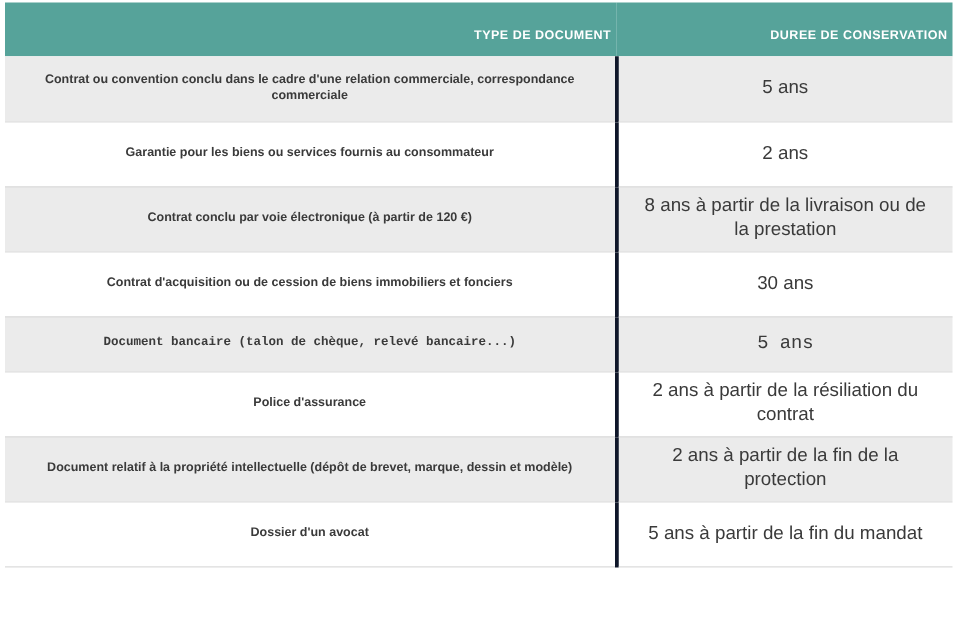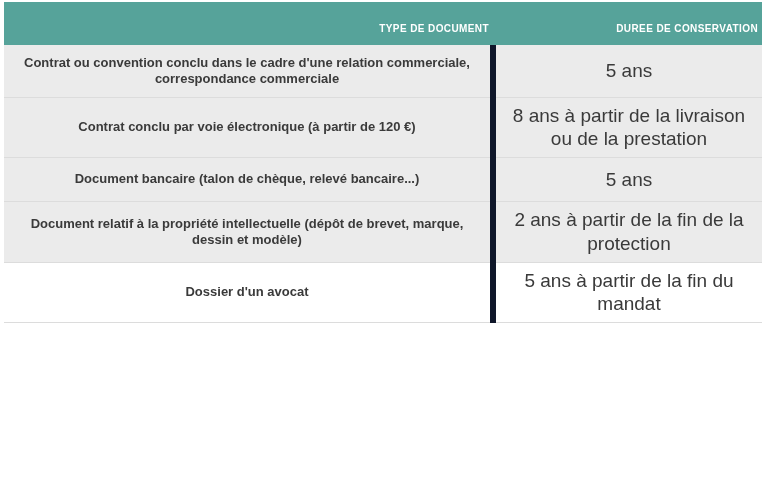--- a/index.html
+++ b/index.html
@@ -46,34 +46,34 @@
 
   tbody td {
     text-align: center;
     vertical-align: middle;
     color: #3a3a3a;
     border-bottom: 1px solid #dcdcdc;
     padding: 6px 8px;
     line-height: 1.25;
   }
   tbody td.cell-type {
-    font-size: 13px;
+    font-size: 10px;
     font-weight: bold;
-    border-right: 6px solid #0f172a;
+    border-right: 3px solid #0f172a;
     padding-left: 14px;
     padding-right: 14px;
   }
   tbody td.cell-duration {
-    font-size: 19px;
+    font-size: 15px;
     font-weight: normal;
     padding-left: 16px;
     padding-right: 16px;
   }
   tbody tr.data-row.h-double td { height: 52px; }
-  tbody tr.data-row.h-single td { height: 44px; }
+  tbody tr.data-row.h-single td { height: 44px; font-family: Liberation Mono, monospace; }
 </style>
 </head>
 <body>
 
 <div id="retention-table-wrap">
   <table class="retention-table">
     <colgroup>
       <col class="col-type">
       <col class="col-duration">
     </colgroup>
@@ -81,27 +81,39 @@
       <tr class="header-row">
         <th class="header-type">TYPE DE DOCUMENT</th>
         <th class="header-duration">DUREE DE CONSERVATION</th>
       </tr>
     </thead>
     <tbody id="table-body">
         <tr class="data-row row-shaded h-double">
           <td class="cell-type">Contrat ou convention conclu dans le cadre d'une relation commerciale, correspondance commerciale</td>
           <td class="cell-duration">5 ans</td>
         </tr>
+        <tr class="data-row row-plain h-double">
+          <td class="cell-type">Garantie pour les biens ou services fournis au consommateur</td>
+          <td class="cell-duration">2 ans</td>
+        </tr>
         <tr class="data-row row-shaded h-double">
           <td class="cell-type">Contrat conclu par voie électronique (à partir de 120 €)</td>
           <td class="cell-duration">8 ans à partir de la livraison ou de la prestation</td>
         </tr>
+        <tr class="data-row row-plain h-double">
+          <td class="cell-type">Contrat d'acquisition ou de cession de biens immobiliers et fonciers</td>
+          <td class="cell-duration">30 ans</td>
+        </tr>
         <tr class="data-row row-shaded h-single">
           <td class="cell-type">Document bancaire (talon de chèque, relevé bancaire...)</td>
           <td class="cell-duration">5 ans</td>
+        </tr>
+        <tr class="data-row row-plain h-double">
+          <td class="cell-type">Police d'assurance</td>
+          <td class="cell-duration">2 ans à partir de la résiliation du contrat</td>
         </tr>
         <tr class="data-row row-shaded h-double">
           <td class="cell-type">Document relatif à la propriété intellectuelle (dépôt de brevet, marque, dessin et modèle)</td>
           <td class="cell-duration">2 ans à partir de la fin de la protection</td>
         </tr>
         <tr class="data-row row-plain h-double">
           <td class="cell-type">Dossier d'un avocat</td>
           <td class="cell-duration">5 ans à partir de la fin du mandat</td>
         </tr>
       </tbody>

